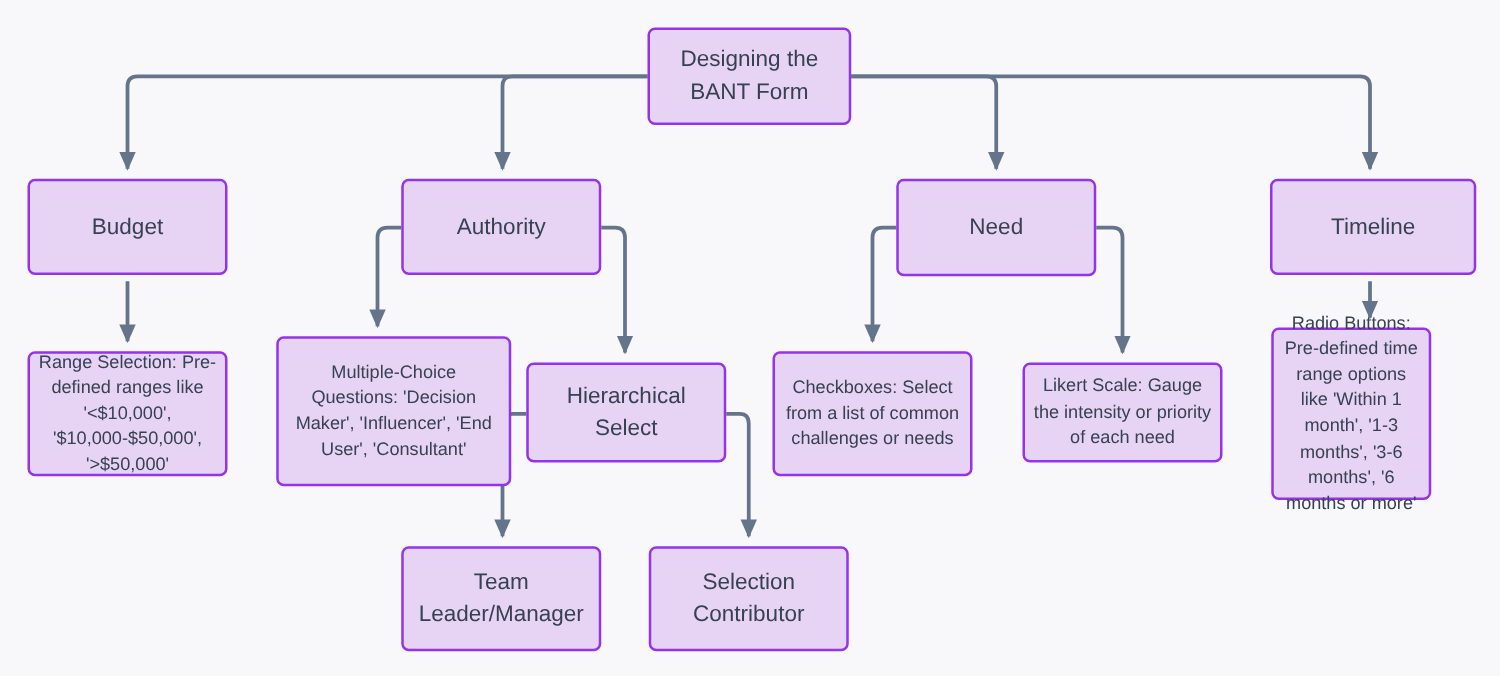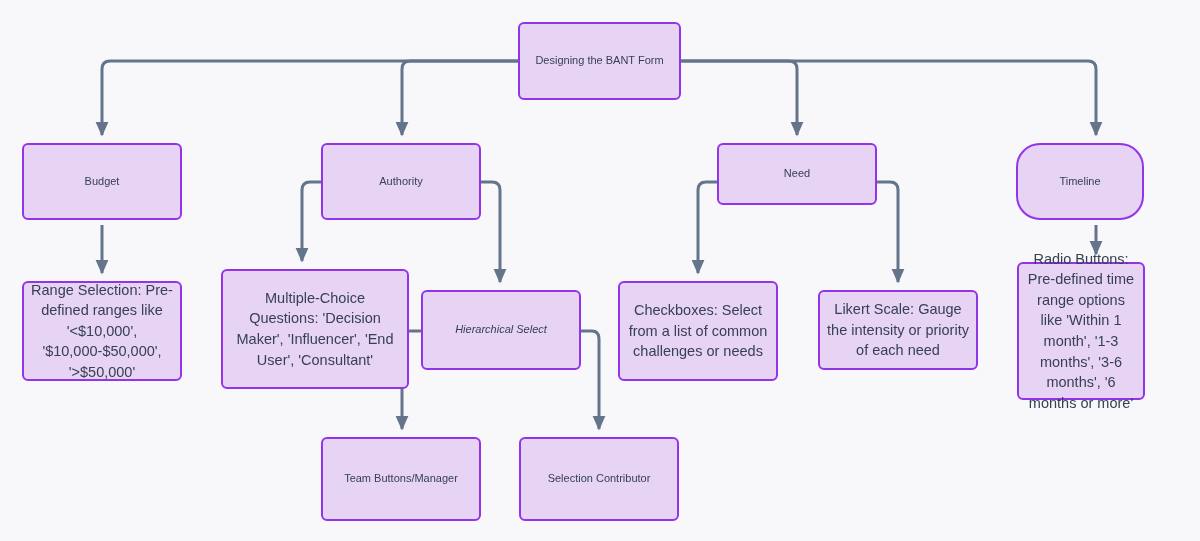--- a/index.html
+++ b/index.html
@@ -21,38 +21,38 @@
     width: 1200px; height: 541px;
     pointer-events: none;
   }
   .node {
     position: absolute;
     box-sizing: border-box;
     background: #e7d4f5;
     border: 2px solid #9333ea;
     border-radius: 6px;
     color: #374151;
-    font-size: 11px;
+    font-size: 18px;
     line-height: 1.42;
     display: flex;
     align-items: center;
     justify-content: center;
     text-align: center;
     padding: 5px 8px;
   }
   .node.small { font-size: 14.5px; padding: 4px 6px; }
 
   .n-root     { left: 518px;  top: 22px;  width: 163px; height: 78px; }
   .n-budget   { left: 22px;   top: 143px; width: 160px; height: 77px; }
   .n-authority{ left: 321px;  top: 143px; width: 160px; height: 77px; }
-  .n-need     { left: 717px;  top: 143px; width: 160px; height: 62px; }
-  .n-timeline { left: 1016px; top: 143px; width: 128px; height: 77px; border-radius: 24px; }
+  .n-need     { left: 717px;  top: 143px; width: 160px; height: 78px; }
+  .n-timeline { left: 1016px; top: 143px; width: 165px; height: 77px; }
   .n-range    { left: 22px;   top: 281px; width: 160px; height: 100px; text-align: center; }
   .n-mcq      { left: 221px;  top: 269px; width: 188px; height: 120px; }
-  .n-hier     { left: 421px;  top: 290px; width: 160px; height: 80px; font-style: italic; }
+  .n-hier     { left: 421px;  top: 290px; width: 160px; height: 80px; }
   .n-check    { left: 618px;  top: 281px; width: 160px; height: 100px; }
   .n-likert   { left: 818px;  top: 290px; width: 160px; height: 80px; }
   .n-radio    { left: 1017px; top: 262px; width: 128px; height: 138px; }
   .n-team     { left: 321px;  top: 437px; width: 160px; height: 84px; }
   .n-indiv    { left: 519px;  top: 437px; width: 160px; height: 84px; }
 </style>
 </head>
 <body>
 
 <div class="canvas">
@@ -94,17 +94,17 @@
   <div class="node small n-mcq">Multiple-Choice Questions: 'Decision Maker', 'Influencer', 'End User', 'Consultant'</div>
 
   <div class="node n-hier">Hierarchical Select</div>
 
   <div class="node small n-likert">Likert Scale: Gauge the intensity or priority of each need</div>
 
   <div class="node small n-check">Checkboxes: Select from a list of common challenges or needs</div>
 
   <div class="node small n-radio">Radio Buttons: Pre-defined time range options like 'Within 1 month', '1-3 months', '3-6 months', '6 months or more'</div>
 
-  <div class="node n-team">Team Buttons/Manager</div>
+  <div class="node n-team">Team Leader/Manager</div>
 
   <div class="node n-indiv">Selection Contributor</div>
 
 </div>
 
 </body></html>

